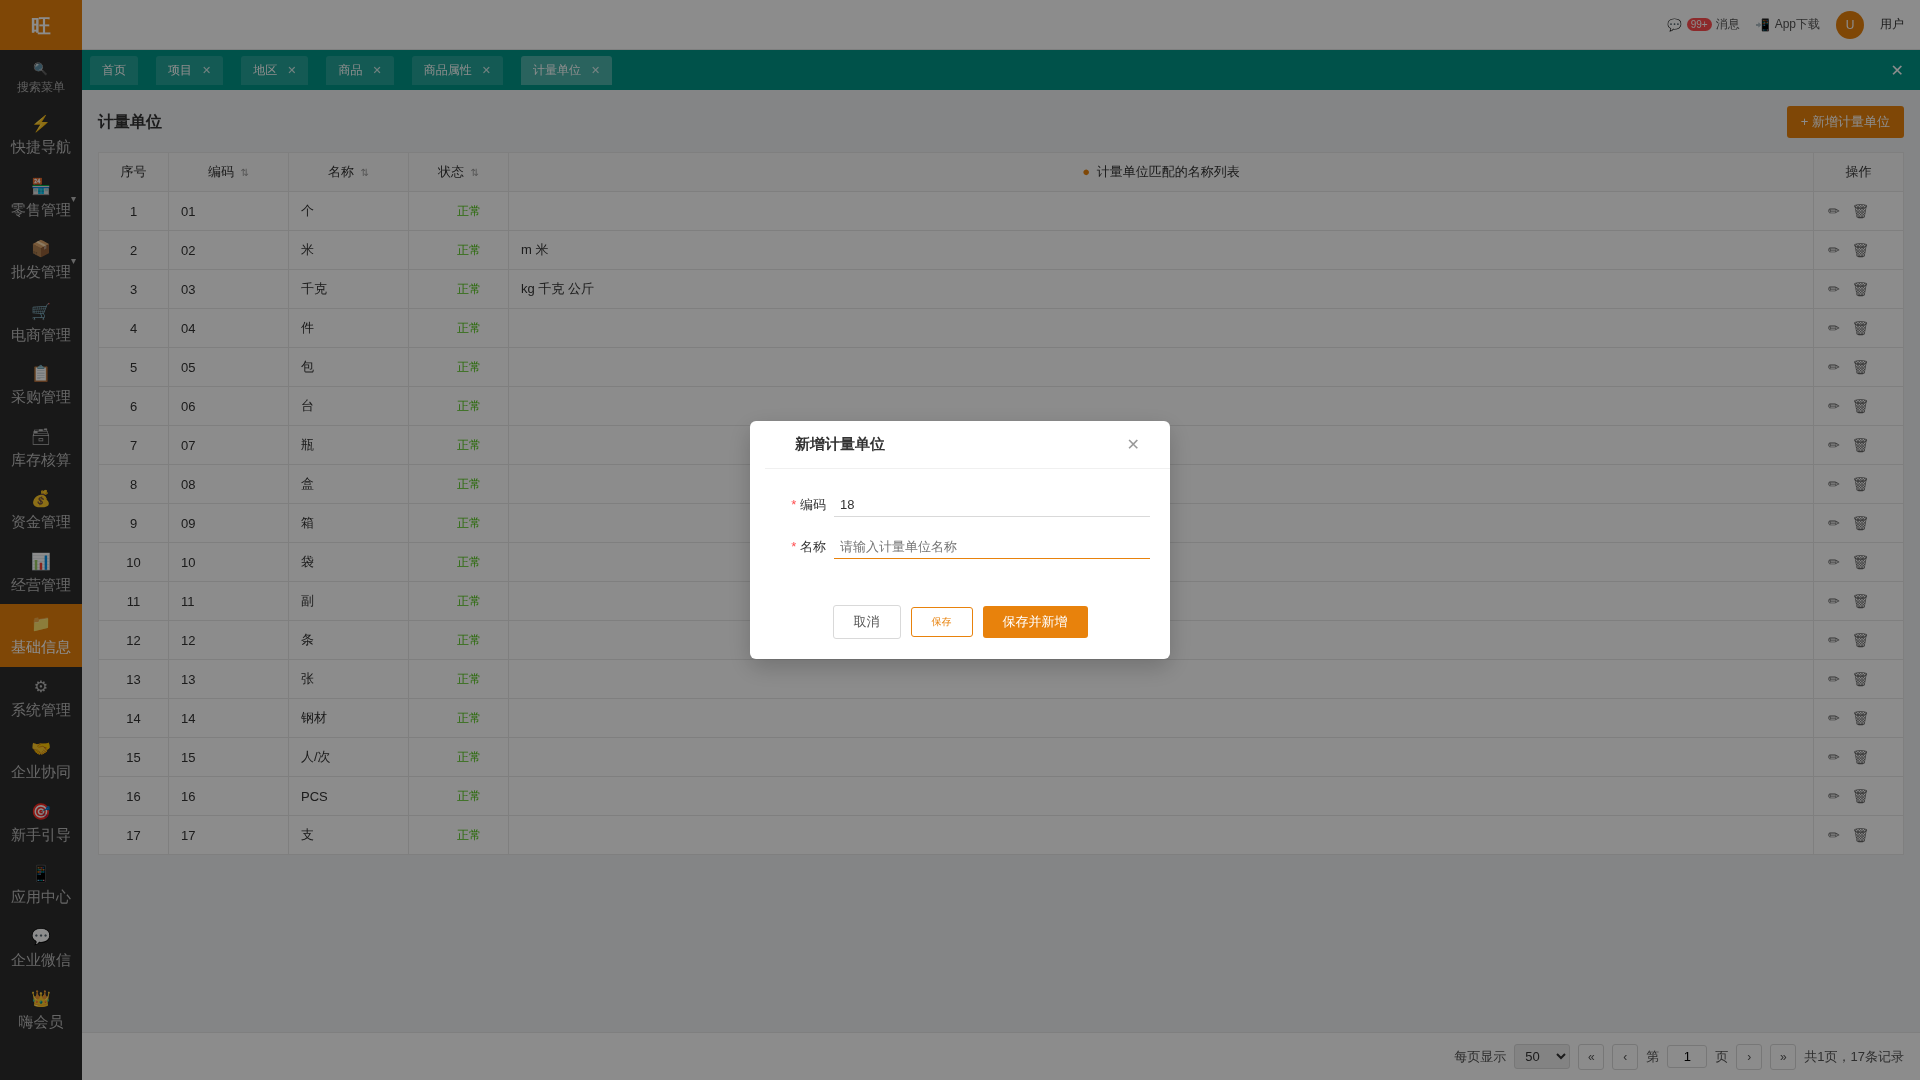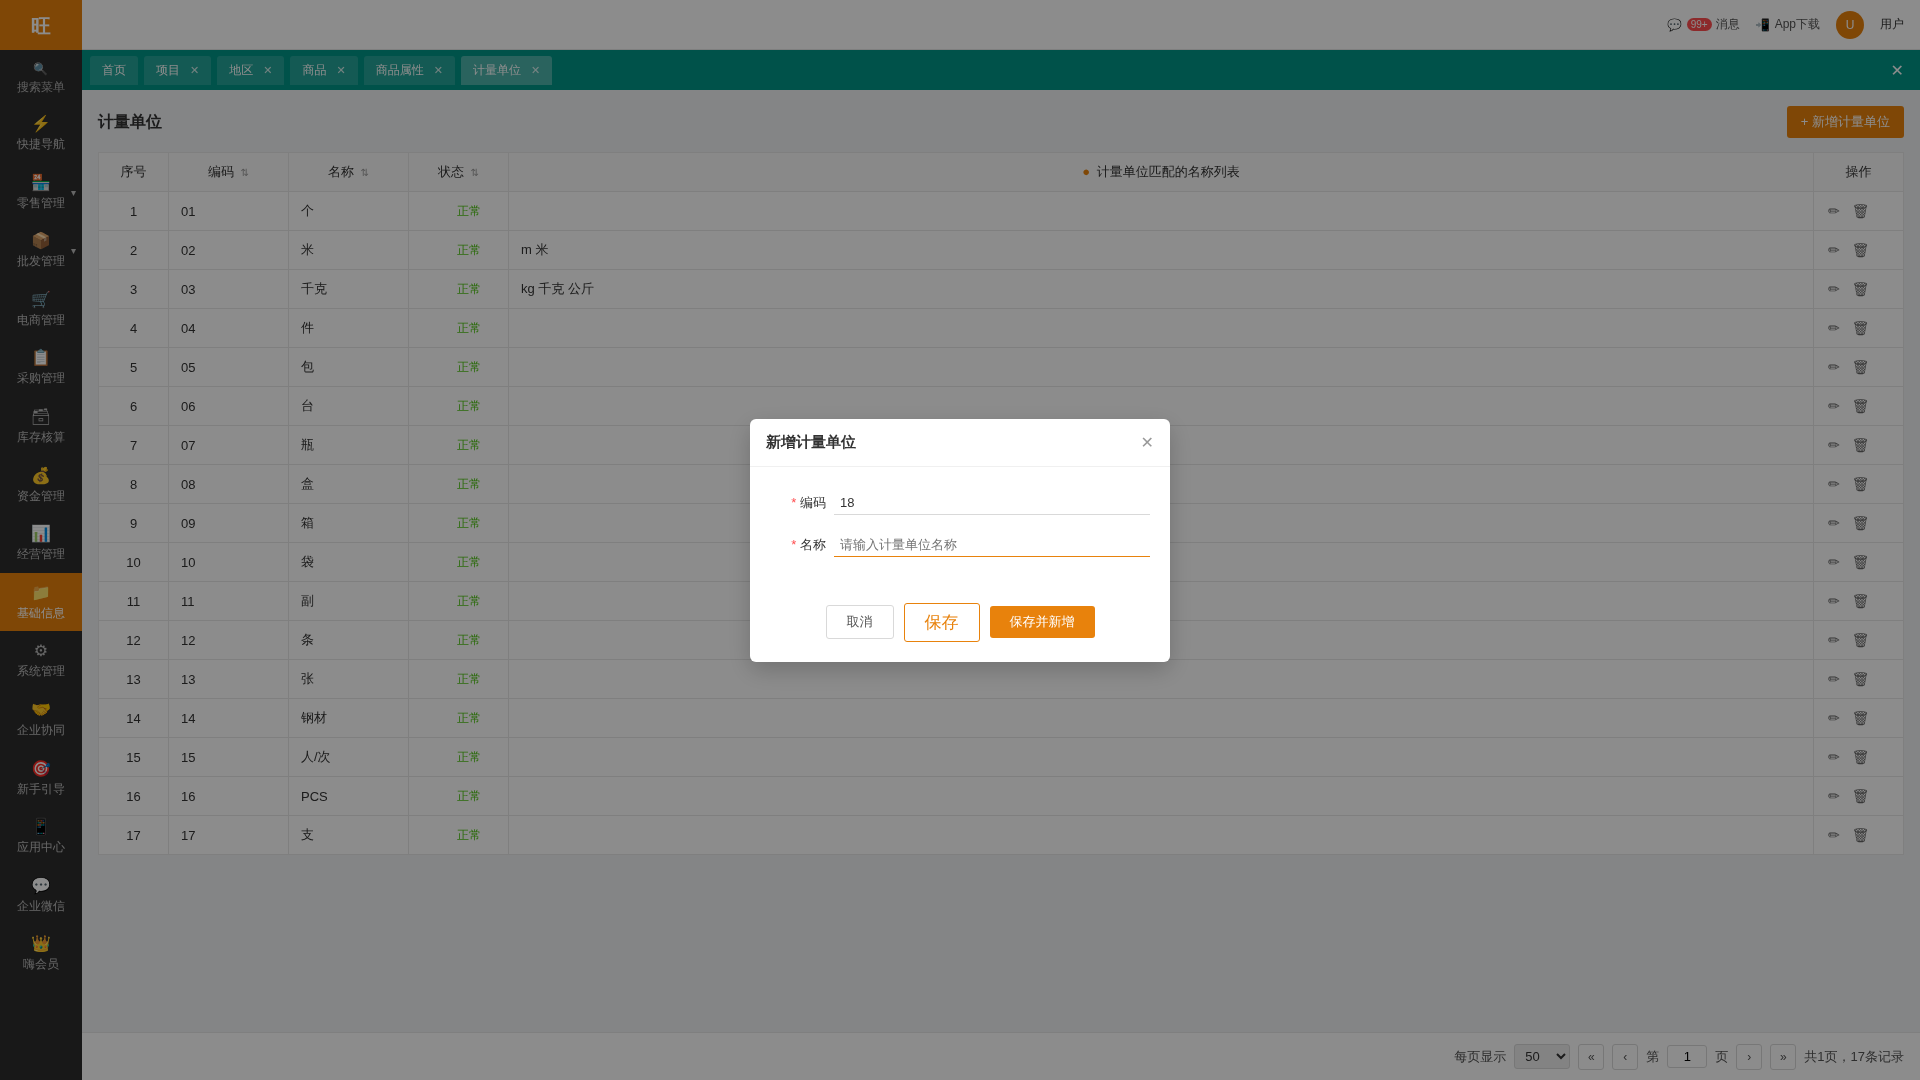--- a/index.html
+++ b/index.html
@@ -54,21 +54,21 @@
       justify-content: center;
       padding: 10px 0;
       color: #bbb;
       font-size: 11px;
       cursor: pointer;
       gap: 4px;
       position: relative;
     }
     .sidebar-nav-item.active { background: #e8820c; color: #fff; }
     .sidebar-nav-item .nav-icon { font-size: 16px; }
-    .sidebar-nav-item .nav-label { font-size: 12px; line-height: 1.3; }
+    .sidebar-nav-item .nav-label { font-size: 15px; line-height: 1.3; }
     .sidebar-nav-item.has-arrow::after {
       content: "▾";
       position: absolute;
       right: 6px;
       top: 50%;
       transform: translateY(-50%);
       font-size: 10px;
     }
 
     
@@ -98,21 +98,21 @@
     .topbar-username { font-size: 12px; color: #333; cursor: pointer; }
 
     
     .tabbar {
       height: 40px;
       background: #009688;
       display: flex;
       align-items: center;
       padding: 0 8px;
       flex-shrink: 0;
-      gap: 6px;
+      gap: 18px;
       position: relative;
     }
     .tab-item {
       display: flex;
       align-items: center;
       padding: 6px 12px;
       background: rgba(255,255,255,0.15);
       color: #fff;
       font-size: 12px;
       border-radius: 3px 3px 0 0;
@@ -240,22 +240,23 @@
       background: #fff;
       border-radius: 6px;
       width: 420px;
       box-shadow: 0 8px 24px rgba(0,0,0,0.2);
       overflow: hidden;
     }
     .modal-header {
       display: flex;
       align-items: center;
       justify-content: space-between;
-      padding: 14px 16px;
+      padding: 14px 30px;
       border-bottom: 1px solid #f0f0f0;
+      margin-left: 15px;
     }
     .modal-title { font-size: 15px; font-weight: 600; color: #333; }
     .modal-close { cursor: pointer; color: #999; font-size: 16px; }
     .modal-body { padding: 24px 20px 16px; }
     .form-row {
       display: flex;
       align-items: center;
       margin-bottom: 18px;
       gap: 8px;
     }
@@ -296,21 +297,21 @@
       border-radius: 3px;
       font-size: 13px;
       cursor: pointer;
     }
     .btn-save {
       background: #fff;
       color: #e8820c;
       border: 1px solid #e8820c;
       padding: 7px 20px;
       border-radius: 3px;
-      font-size: 17px;
+      font-size: 10px;
       cursor: pointer;
     }
     .btn-save-continue {
       background: #e8820c;
       color: #fff;
       border: none;
       padding: 7px 20px;
       border-radius: 3px;
       font-size: 13px;
       cursor: pointer;

